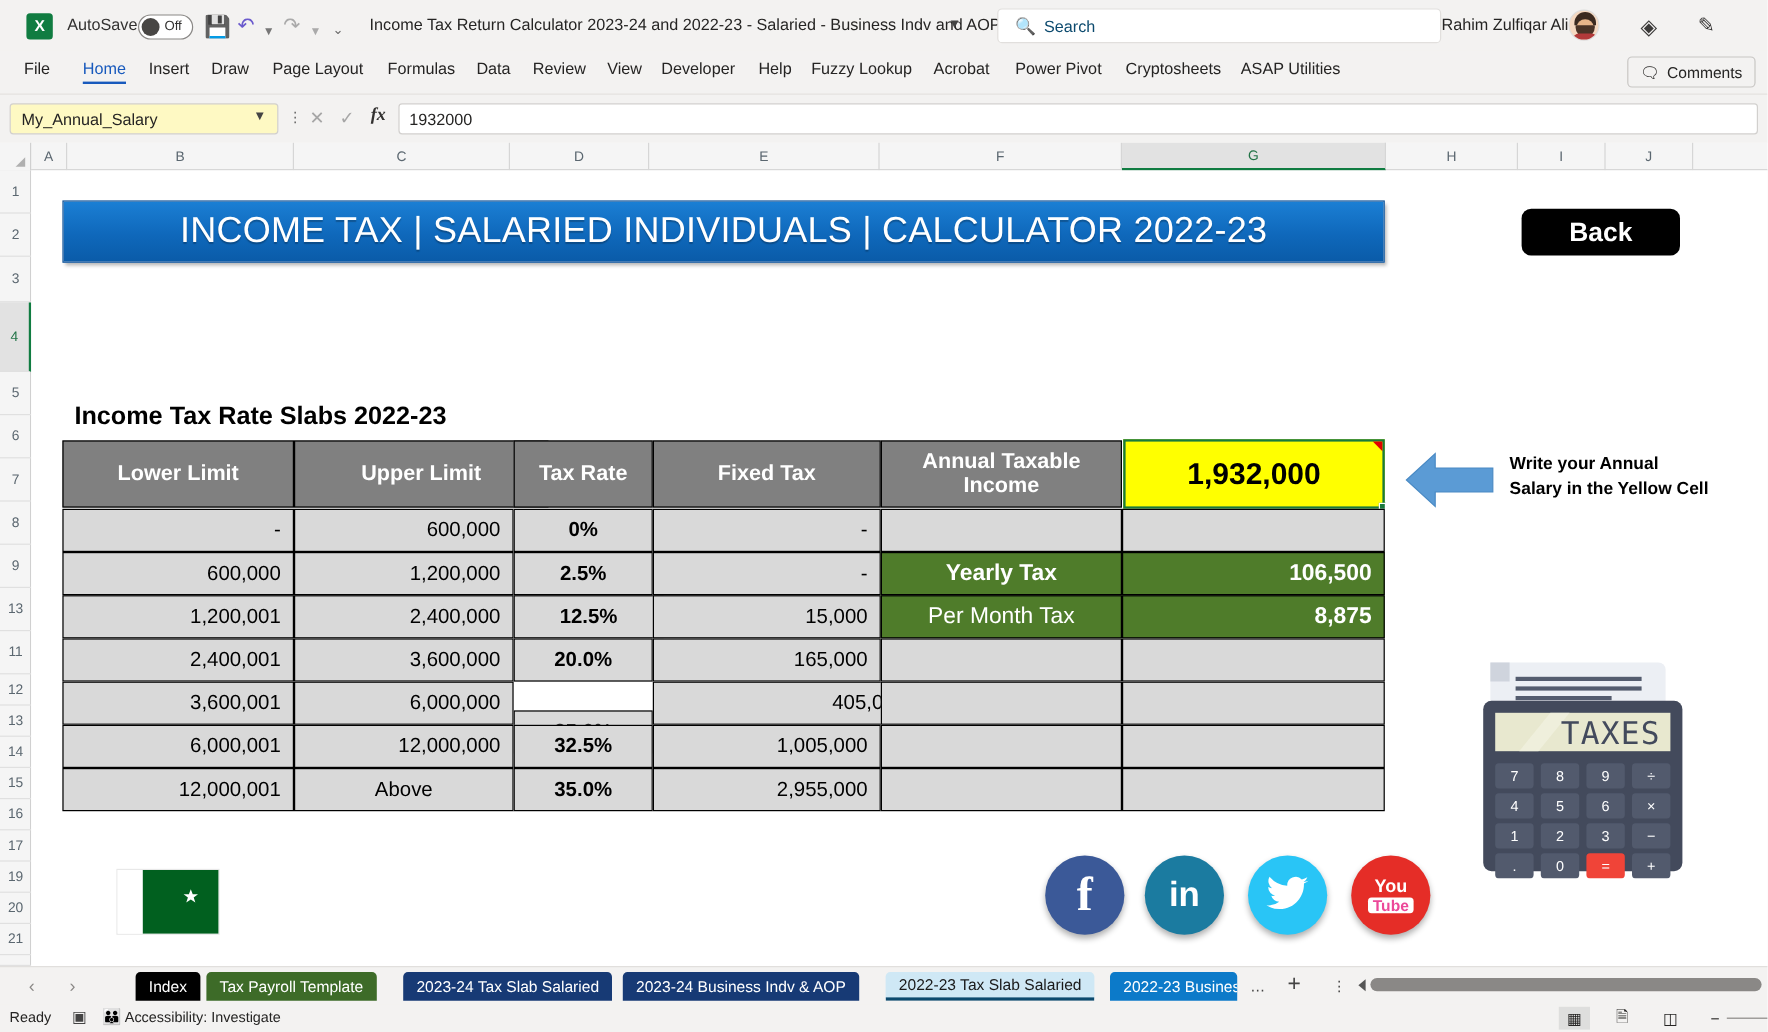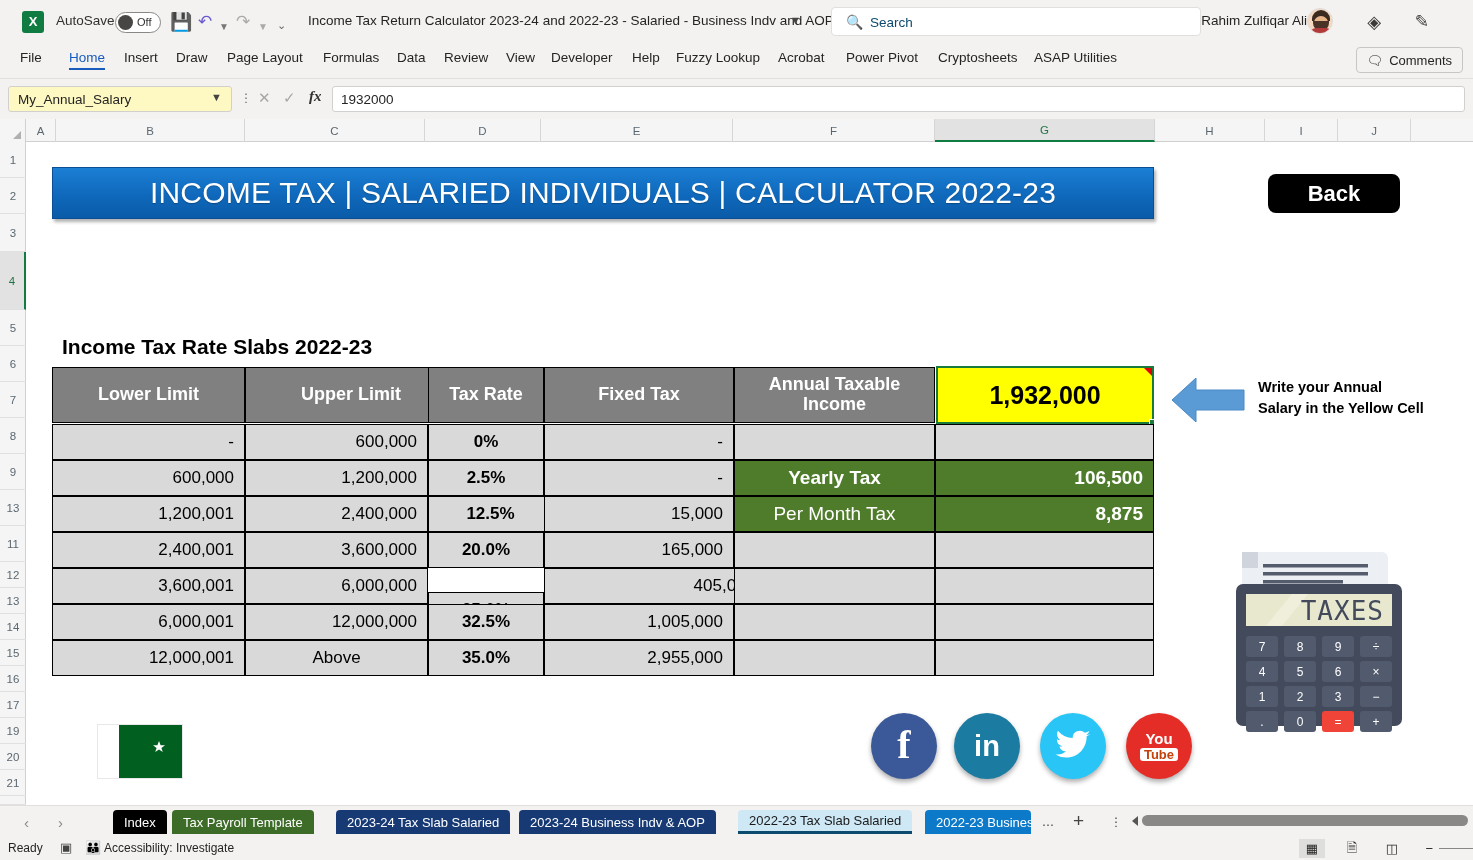--- a/index.html
+++ b/index.html
@@ -389,21 +389,21 @@
         <span class="glyph" style="font-size:29px;">in</span>
       </div>
       <div class="social s-tw" style="left:1014px; top:571px;">
         <svg width="38" height="32" viewBox="0 0 24 20">
           <path fill="#fff" d="M23 2.4a9 9 0 0 1-2.6.7 4.5 4.5 0 0 0 2-2.5 9 9 0 0 1-2.9 1.1A4.5 4.5 0 0 0 11.8 5a12.8 12.8 0 0 1-9.3-4.7 4.5 4.5 0 0 0 1.4 6A4.5 4.5 0 0 1 1.8 5.7v.1a4.5 4.5 0 0 0 3.6 4.4 4.5 4.5 0 0 1-2 .1 4.5 4.5 0 0 0 4.2 3.1A9 9 0 0 1 .9 15.3a12.7 12.7 0 0 0 6.9 2c8.3 0 12.8-6.9 12.8-12.8v-.6A9.1 9.1 0 0 0 23 2.4z"></path>
         </svg>
       </div>
       <div class="social s-yt" style="left:1100px; top:571px;">
         <div style="display:flex;flex-direction:column;align-items:center;line-height:1;">
           <span style="color:#fff;font-size:15px;font-weight:bold;">You</span>
-          <span style="background:#fff;color:#c2410c;font-size:13px;font-weight:bold;padding:0 4px;border-radius:3px;margin-top:2px;">Tube</span>
+          <span style="background:#fff;color:#ec4899;font-size:13px;font-weight:bold;padding:0 4px;border-radius:3px;margin-top:2px;">Tube</span>
         </div>
       </div>
 
       <div class="calcimg" style="left:1202px; top:402px; width:182px; height:188px;">
         <svg width="182" height="188" viewBox="0 0 182 188">
 
           <path d="M14 8 h140 a6 6 0 0 1 6 6 v52 h-146 z" fill="#eceff4"></path>
           <path d="M14 8 h16 v16 h-16 z" fill="#cfd4dd"></path>
           <rect x="35" y="20" width="105" height="3.5" fill="#545c6e"></rect>
           <rect x="35" y="28" width="105" height="3.5" fill="#545c6e"></rect>

